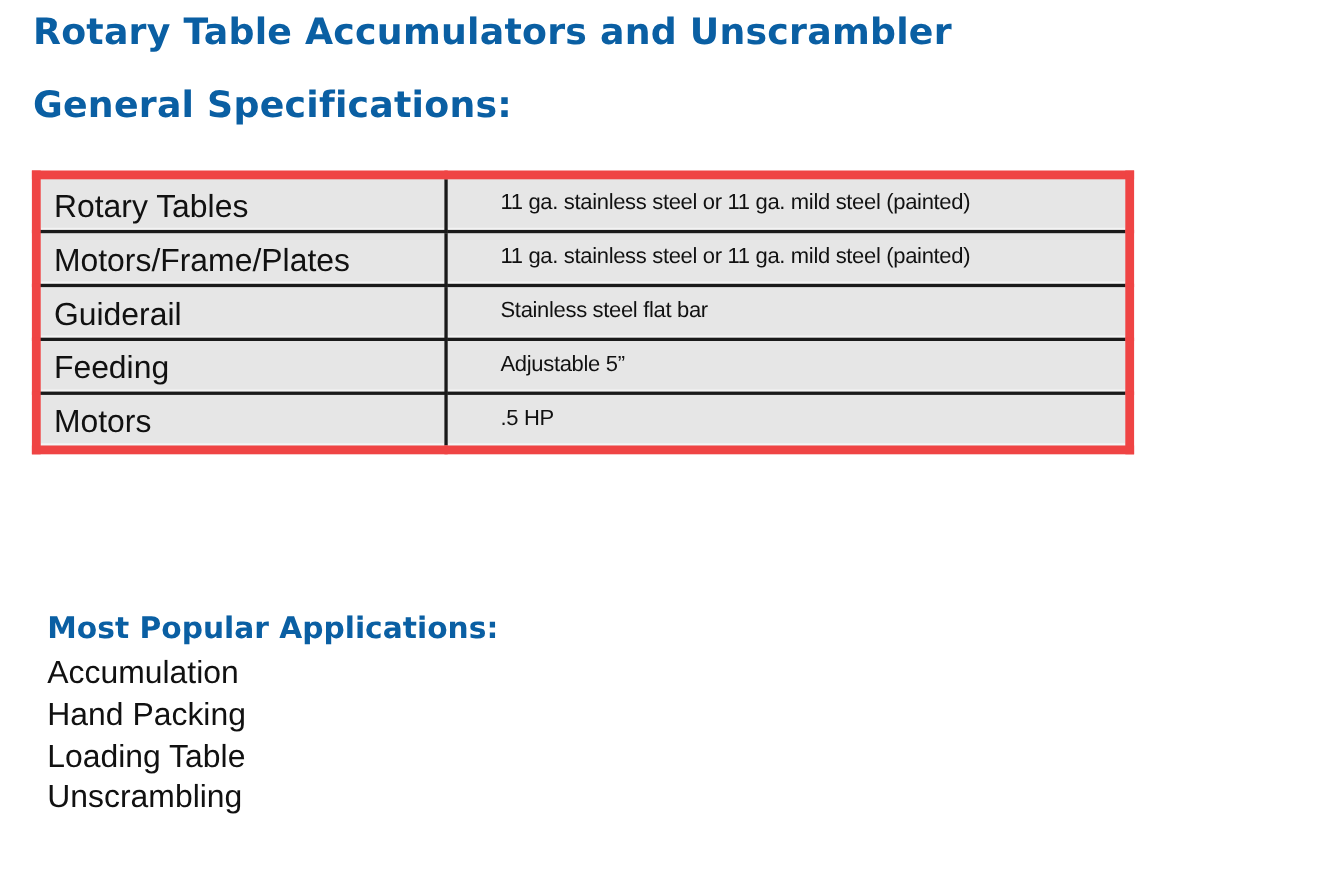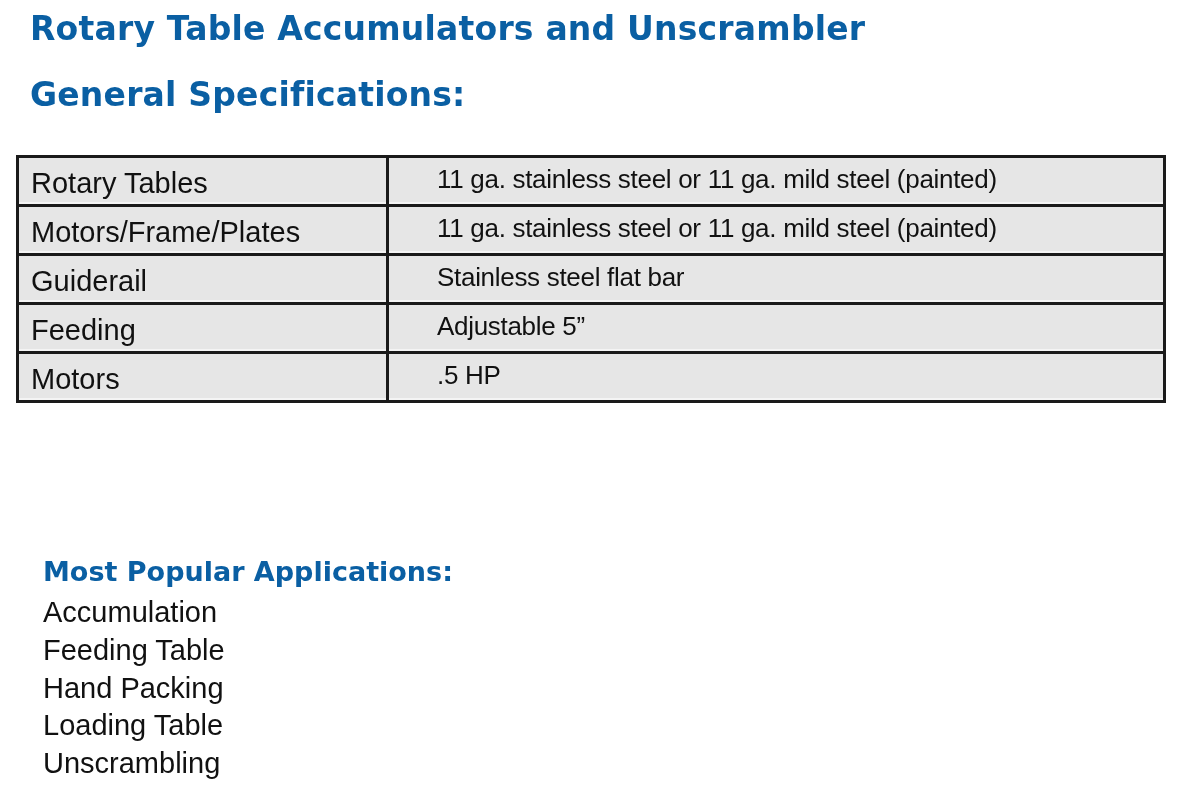--- a/index.html
+++ b/index.html
@@ -1,23 +1,23 @@
 <!DOCTYPE html>
 <html><head>
 <meta charset="utf-8">
 <style>
   html, body { margin: 0; padding: 0; background: #ffffff; }
   body { width: 1200px; height: 799px; position: relative; overflow: hidden; font-family: "Liberation Sans", sans-serif; }
   .title { position: absolute; left: 30px; color: #0a5fa3; font-family: "DejaVu Sans", sans-serif; font-weight: bold; font-size: 33px; letter-spacing: 0.2px; margin: 0; line-height: 1; }
   .t1 { top: 12px; text-align: center; }
   .t2 { top: 66px; margin-top: 12px; }
-  table.spec { position: absolute; left: 16px; top: 155px; width: 1150px; border-collapse: collapse; border: 3px solid #ef4444; }
+  table.spec { position: absolute; left: 29px; top: 155px; width: 1002px; border-collapse: collapse; border: 8px solid #ef4444; }
   table.spec td { border: 3px solid #1a1a1a; background: #e6e6e6; height: 42px; padding: 0 0 0 12px; font-size: 27px; color: #111; vertical-align: middle; box-shadow: inset 0 -2px 0 #f4f4f4; }
   table.spec td.label { width: 355px; font-size: 29px; padding-top: 4px; }
-  table.spec td.value { font-size: 26px; letter-spacing: -0.3px; padding-bottom: 4px; padding-left: 48px; }
+  table.spec td.value { font-size: 20px; letter-spacing: -0.3px; padding-bottom: 4px; padding-left: 48px; }
   .apps-heading { position: absolute; left: 27px; top: 540px; color: #0a5fa3; font-family: "DejaVu Sans", sans-serif; font-weight: bold; font-size: 27px; margin: 16px; }
   .apps { position: absolute; left: 27px; top: 578px; list-style: none; margin: 16px; padding: 0; }
   .apps li { font-size: 29px; line-height: 37.8px; color: #111; }
 </style>
 </head>
 <body>
 
 <h1 class="title t1">Rotary Table Accumulators and Unscrambler</h1>
 <h2 class="title t2">General Specifications:</h2>
 
@@ -42,17 +42,16 @@
     <tr>
       <td class="label">Motors</td>
       <td class="value">.5 HP</td>
     </tr>
   </tbody>
 </table>
 
 <h3 class="apps-heading">Most Popular Applications:</h3>
 <ul class="apps">
   <li>Accumulation</li>
-  <li>Feeding Table</li>
   <li>Hand Packing</li>
   <li>Loading Table</li>
   <li>Unscrambling</li>
 </ul>
 
 </body></html>

